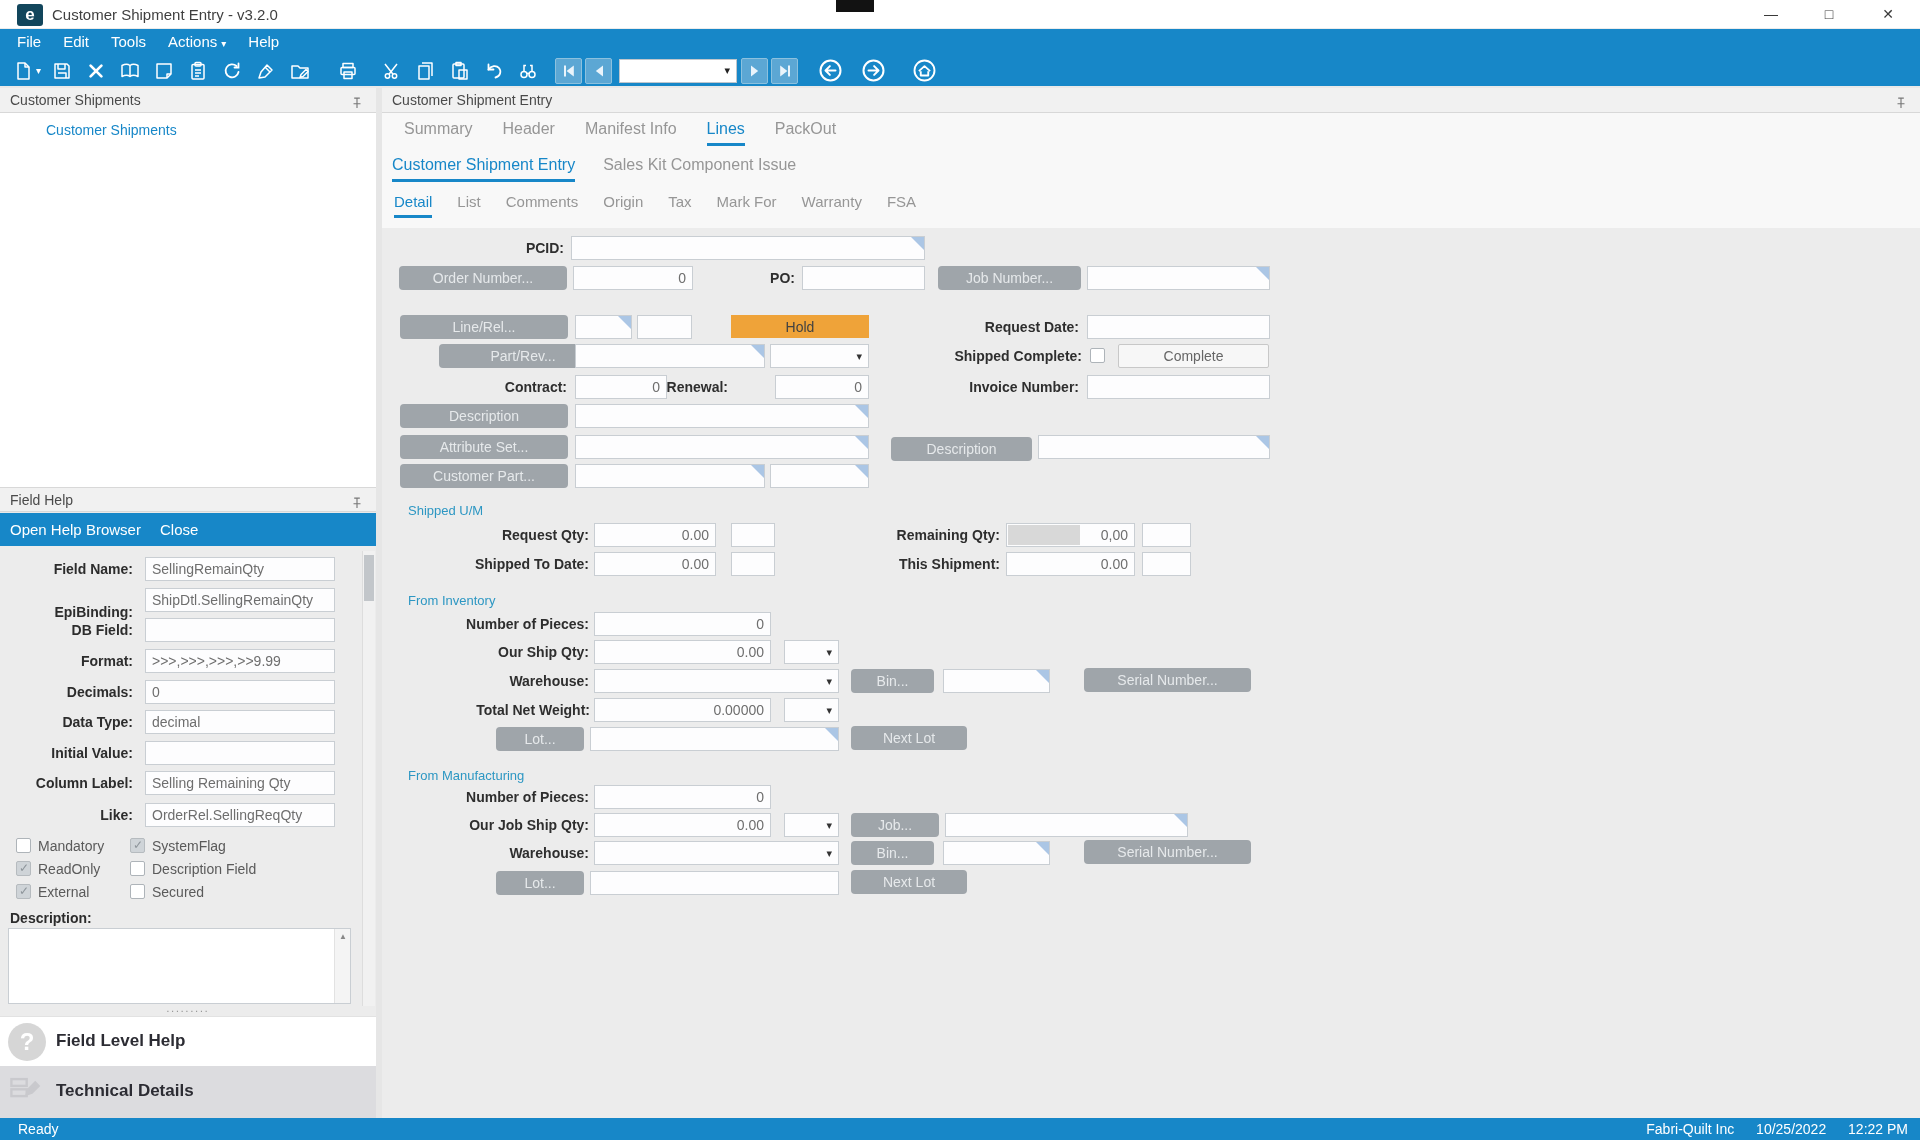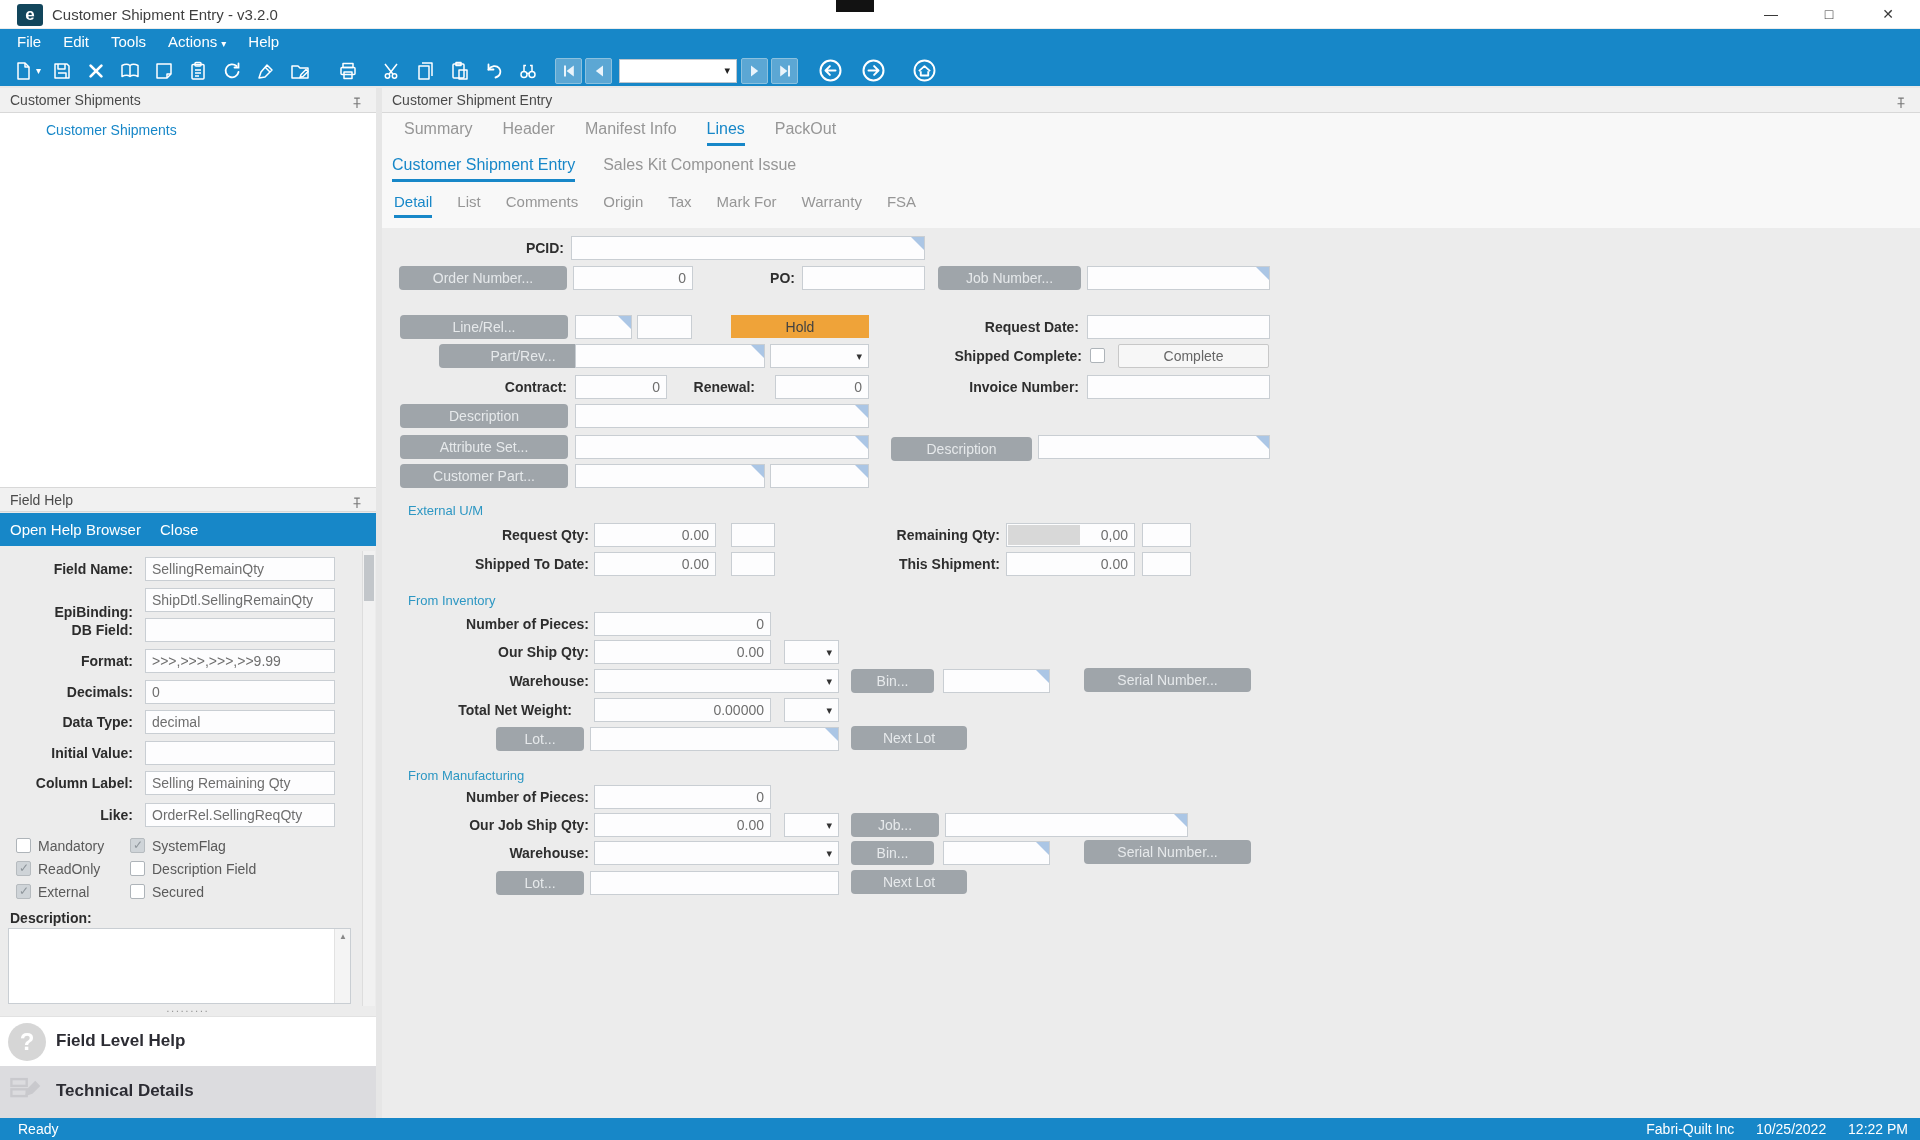--- a/index.html
+++ b/index.html
@@ -386,38 +386,38 @@
   <div class="inp tri" style="left:575px; top:344px; width:190px;"></div>
   <div class="inp" style="left:770px; top:344px; width:99px;">
       <span class="dd">▾</span>
     </div>
   <div class="lbl" style="left:912px; top:344px; width:170px;">Shipped Complete:</div>
   <span class="cb" style="left:1090px; top:348px;"></span>
   <div class="btn-light" style="left:1118px; top:344px; width:151px;">Complete</div>
 
   <div class="lbl" style="left:447px; top:375px; width:120px;">Contract:</div>
   <div class="inp num" style="left:575px; top:375px; width:92px;">0</div>
-  <div class="lbl" style="left:665px; top:375px; width:90px;">Renewal:</div>
+  <div class="lbl" style="left:638px; top:375px; width:90px;">Renewal:</div>
   <div class="inp num" style="left:775px; top:375px; width:94px;">0</div>
   <div class="lbl" style="left:929px; top:375px; width:150px;">Invoice Number:</div>
   <div class="inp" style="left:1087px; top:375px; width:183px;"></div>
 
   <div class="btn" style="left:400px; top:404px; width:168px;">Description</div>
   <div class="inp tri" style="left:575px; top:404px; width:294px;"></div>
 
   <div class="btn" style="left:400px; top:435px; width:168px;">Attribute Set...</div>
   <div class="inp tri" style="left:575px; top:435px; width:294px;"></div>
   <div class="btn" style="left:891px; top:437px; width:141px;">Description</div>
   <div class="inp tri" style="left:1038px; top:435px; width:232px;"></div>
 
   <div class="btn" style="left:400px; top:464px; width:168px;">Customer Part...</div>
   <div class="inp tri" style="left:575px; top:464px; width:190px;"></div>
   <div class="inp tri" style="left:770px; top:464px; width:99px;"></div>
 
-  <div class="sect" style="left:408px; top:503px;">External U/M</div>
+  <div class="sect" style="left:408px; top:503px;">Shipped U/M</div>
   <div class="lbl" style="left:429px; top:523px; width:160px;">Request Qty:</div>
   <div class="inp num" style="left:594px; top:523px; width:122px;">0.00</div>
   <div class="inp" style="left:731px; top:523px; width:44px;"></div>
   <div class="lbl" style="left:840px; top:523px; width:160px;">Remaining Qty:</div>
   <div class="inp num" style="left:1006px; top:523px; width:129px;">
       <span class="sel-patch"></span>
       <span class="val">0,00</span>
     </div>
   <div class="inp" style="left:1142px; top:523px; width:49px;"></div>
   <div class="lbl" style="left:429px; top:552px; width:160px;">Shipped To Date:</div>
@@ -435,21 +435,21 @@
   <div class="inp" style="left:784px; top:640px; width:55px;">
       <span class="dd">▾</span>
     </div>
   <div class="lbl" style="left:429px; top:669px; width:160px;">Warehouse:</div>
   <div class="inp" style="left:594px; top:669px; width:245px;">
       <span class="dd">▾</span>
     </div>
   <div class="btn" style="left:851px; top:669px; width:83px;">Bin...</div>
   <div class="inp tri" style="left:943px; top:669px; width:107px;"></div>
   <div class="btn" style="left:1084px; top:668px; width:167px;">Serial Number...</div>
-  <div class="lbl" style="left:412px; top:698px; width:160px;">Total Net Weight:</div>
+  <div class="lbl" style="left:430px; top:698px; width:160px;">Total Net Weight:</div>
   <div class="inp num" style="left:594px; top:698px; width:177px;">0.00000</div>
   <div class="inp" style="left:784px; top:698px; width:55px;">
       <span class="dd">▾</span>
     </div>
   <div class="btn" style="left:496px; top:727px; width:88px;">Lot...</div>
   <div class="inp tri" style="left:590px; top:727px; width:249px;"></div>
   <div class="btn" style="left:851px; top:726px; width:116px;">Next Lot</div>
 
   <div class="sect" style="left:408px; top:768px;">From Manufacturing</div>
   <div class="lbl" style="left:429px; top:785px; width:160px;">Number of Pieces:</div>

